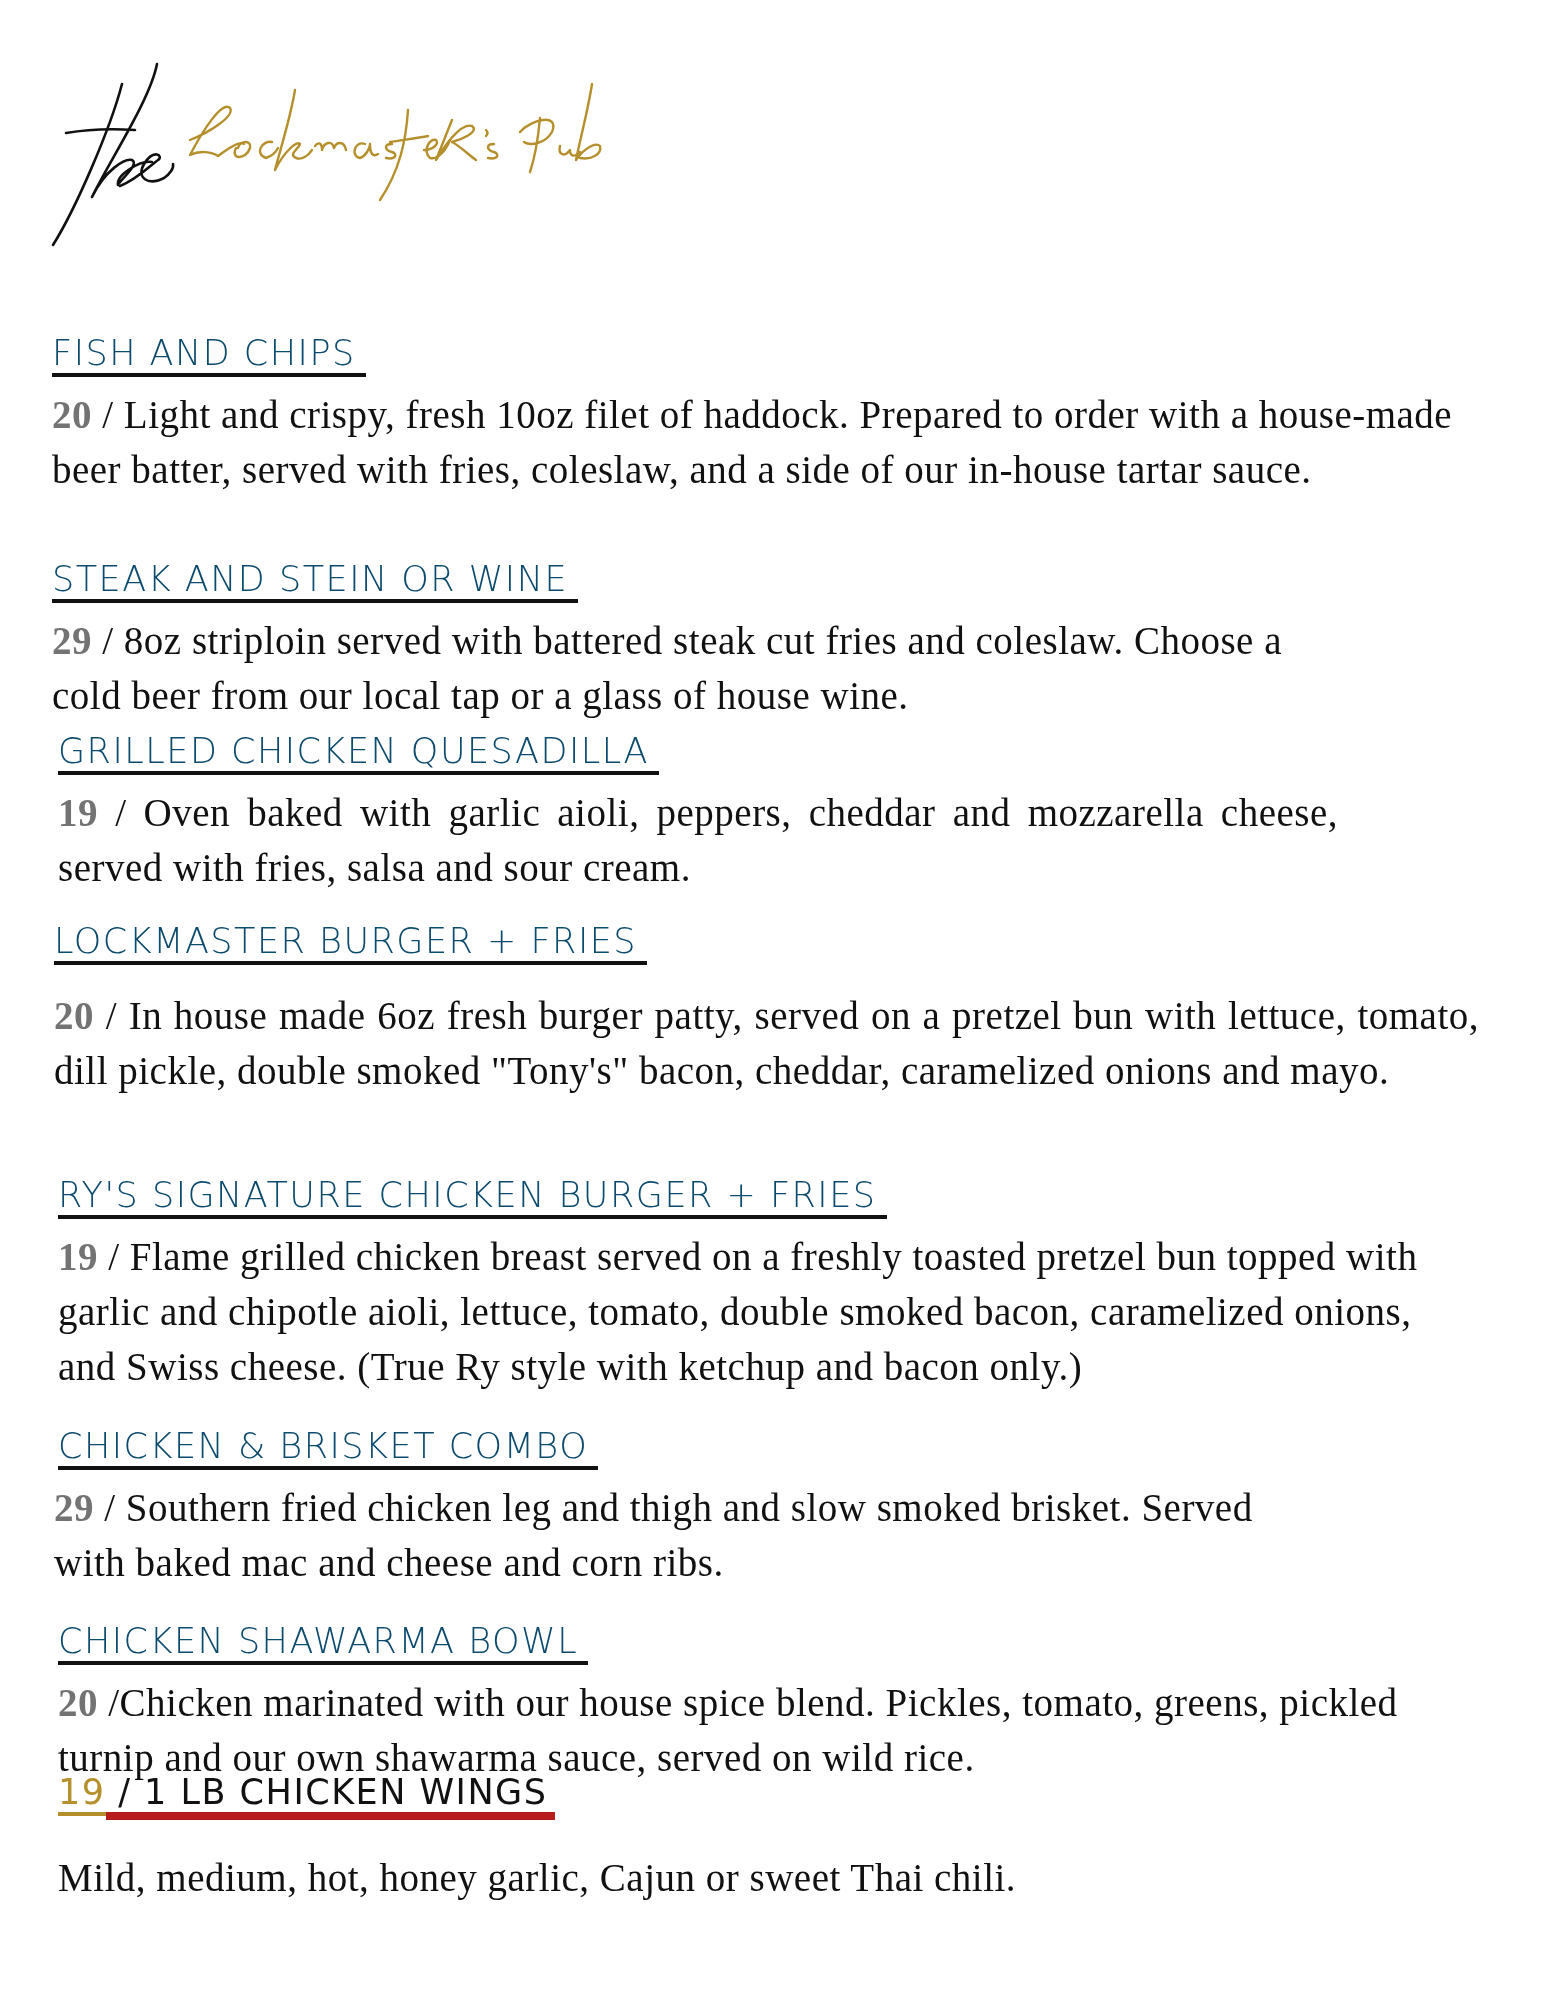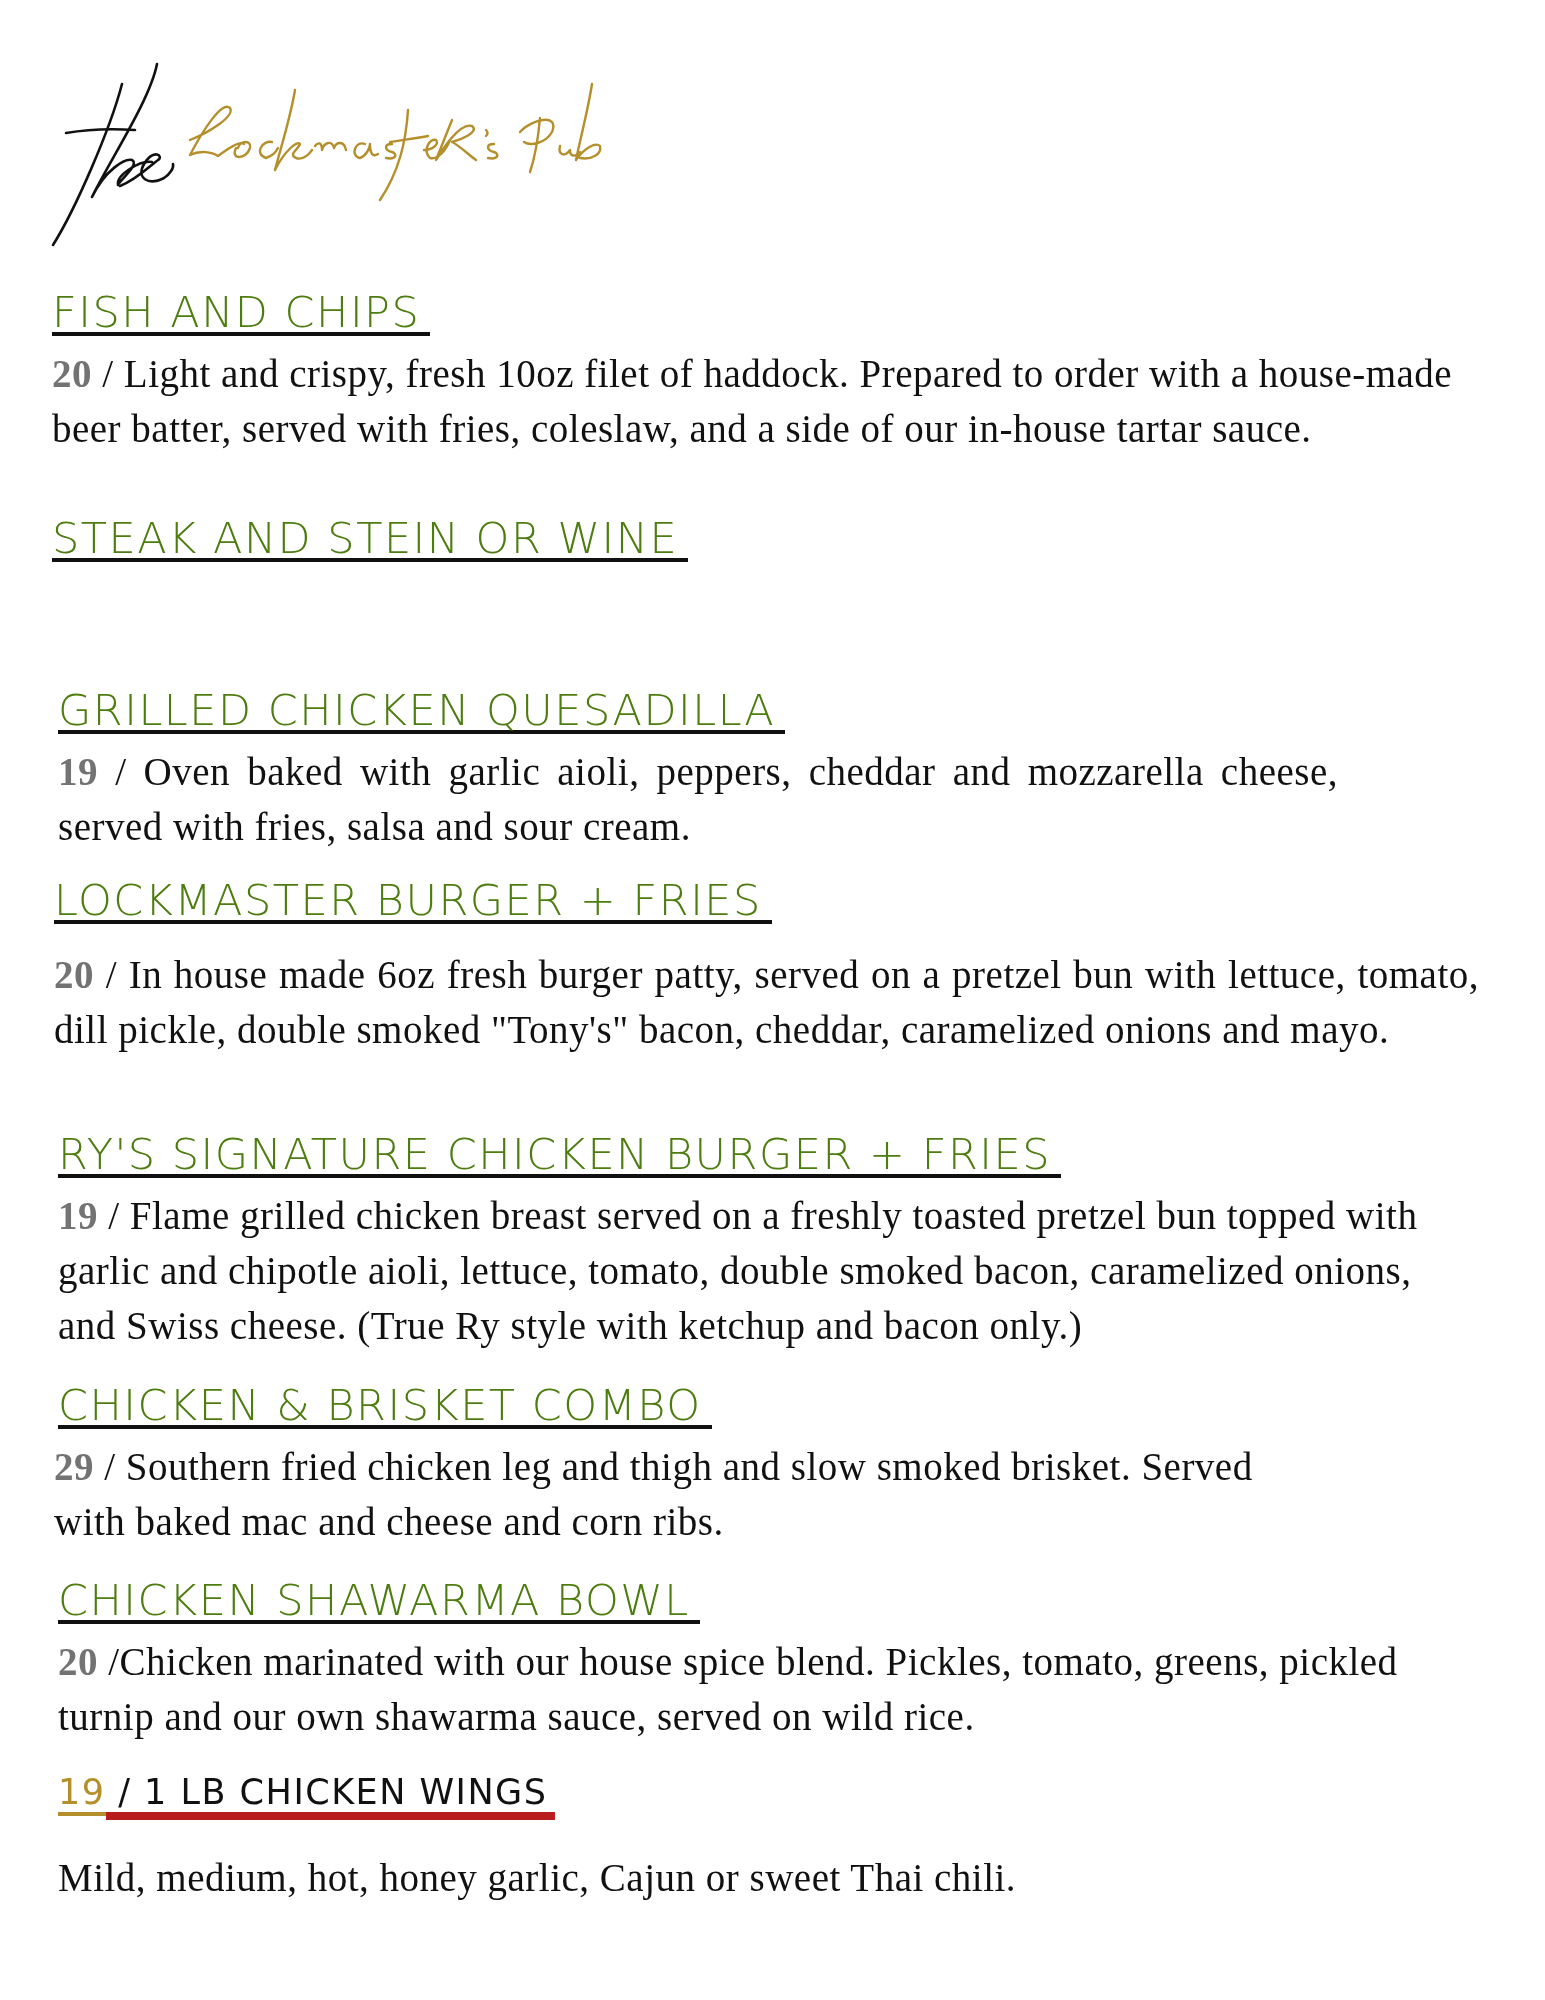--- a/index.html
+++ b/index.html
@@ -31,29 +31,30 @@
       font-size: 1px;
       color: transparent;
     }
     .item {
       position: absolute;
       left: 52px;
       right: 70px;
     }
     .item-title {
       font-family: "DejaVu Sans", sans-serif;
-      font-size: 43px;
+      font-size: 35px;
       letter-spacing: 1.5px;
       font-weight: 300;
-      color: #4d7c0f;
+      color: #0c4a6e;
       display: inline-block;
       border-bottom: 4px solid #111;
       line-height: 40px;
       padding-right: 10px;
       transform: scaleY(1.0);
+      margin-top: 41px;
     }
     .item-desc {
       font-family: "Liberation Serif", "DejaVu Serif", serif;
       font-size: 39px;
       line-height: 55px;
       color: #111;
       margin-top: 10px;
       letter-spacing: 0.5px;
     }
     .item-desc.justify { text-align: justify; text-align-last: left; }
@@ -115,20 +116,23 @@
 
 <div class="item" style="top:292px; left:52px; right:40px;">
   <div class="item-title">FISH AND CHIPS</div>
   <div class="item-desc" style="width:1420px;">
     <span class="price">20</span><span> / </span><span>Light and crispy, fresh 10oz filet of haddock.  Prepared to order with a house-made beer batter, served with fries, coleslaw, and a side of our in-house tartar sauce.</span>
   </div>
 </div>
 
 <div class="item" style="top:518px;">
   <div class="item-title">STEAK AND STEIN OR WINE</div>
+  <div class="item-desc" style="width:1260px;">
+    <span class="price">29</span><span> / </span><span>8oz striploin served with battered steak cut fries and coleslaw. Choose a cold beer from our local tap or a glass of house wine.</span>
+  </div>
 </div>
 
 <div class="item" style="top:690px; left:58px;">
   <div class="item-title">GRILLED CHICKEN QUESADILLA</div>
   <div class="item-desc justify" style="width:1280px;">
     <span class="price">19</span><span> / </span><span>Oven baked with garlic aioli, peppers, cheddar and mozzarella cheese, served with fries, salsa and sour cream.</span>
   </div>
 </div>
 
 <div class="item" style="top:880px; left:54px;">

